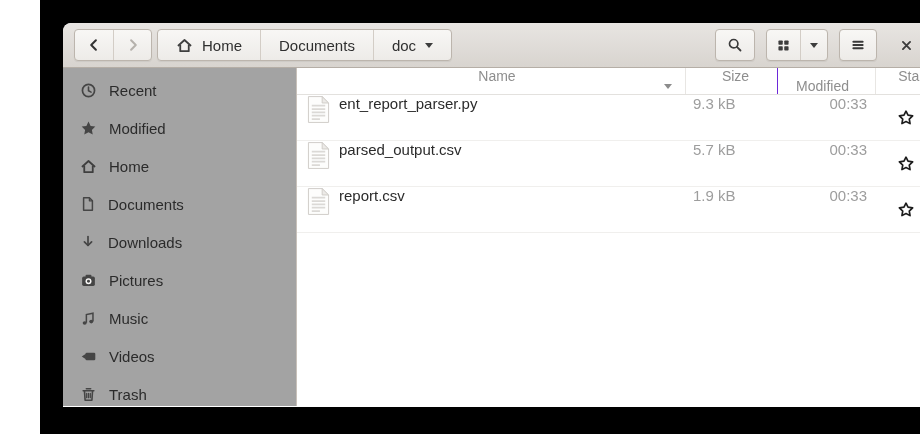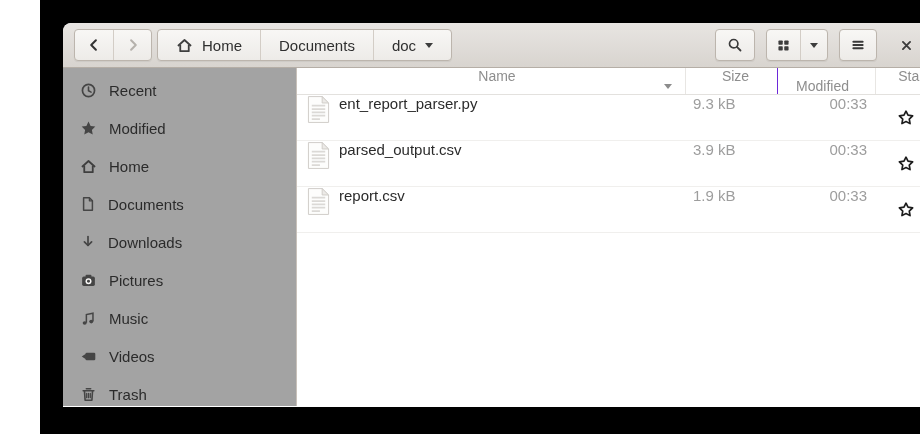--- a/index.html
+++ b/index.html
@@ -331,21 +331,21 @@
                   <g stroke="#dbd9d6" stroke-width="1.8">
                     <path d="M5 11 H19"></path>
                     <path d="M5 14.5 H19"></path>
                     <path d="M5 18 H19"></path>
                     <path d="M5 21.5 H19"></path>
                     <path d="M5 25 H13.5"></path>
                   </g>
                 </svg>
               </span>
               <span class="file-name">parsed_output.csv</span>
-              <span class="file-size">3.9 kB</span>
+              <span class="file-size">5.7 kB</span>
               <span class="file-modified">00:33</span>
               <span class="star-cell">
                 <button class="star-btn">
                   <span class="icon">
                     <svg width="18" height="18" viewBox="0 0 16 16">
                       <path d="M8 1.9 L9.8 5.5 13.9 6.1 10.9 8.9 11.6 13 8 11.1 4.4 13 5.1 8.9 2.1 6.1 6.2 5.5 Z" fill="none" stroke="#1d1d1d" stroke-width="1.5" stroke-linejoin="round"></path>
                     </svg>
                   </span>
                 </button>
               </span>

